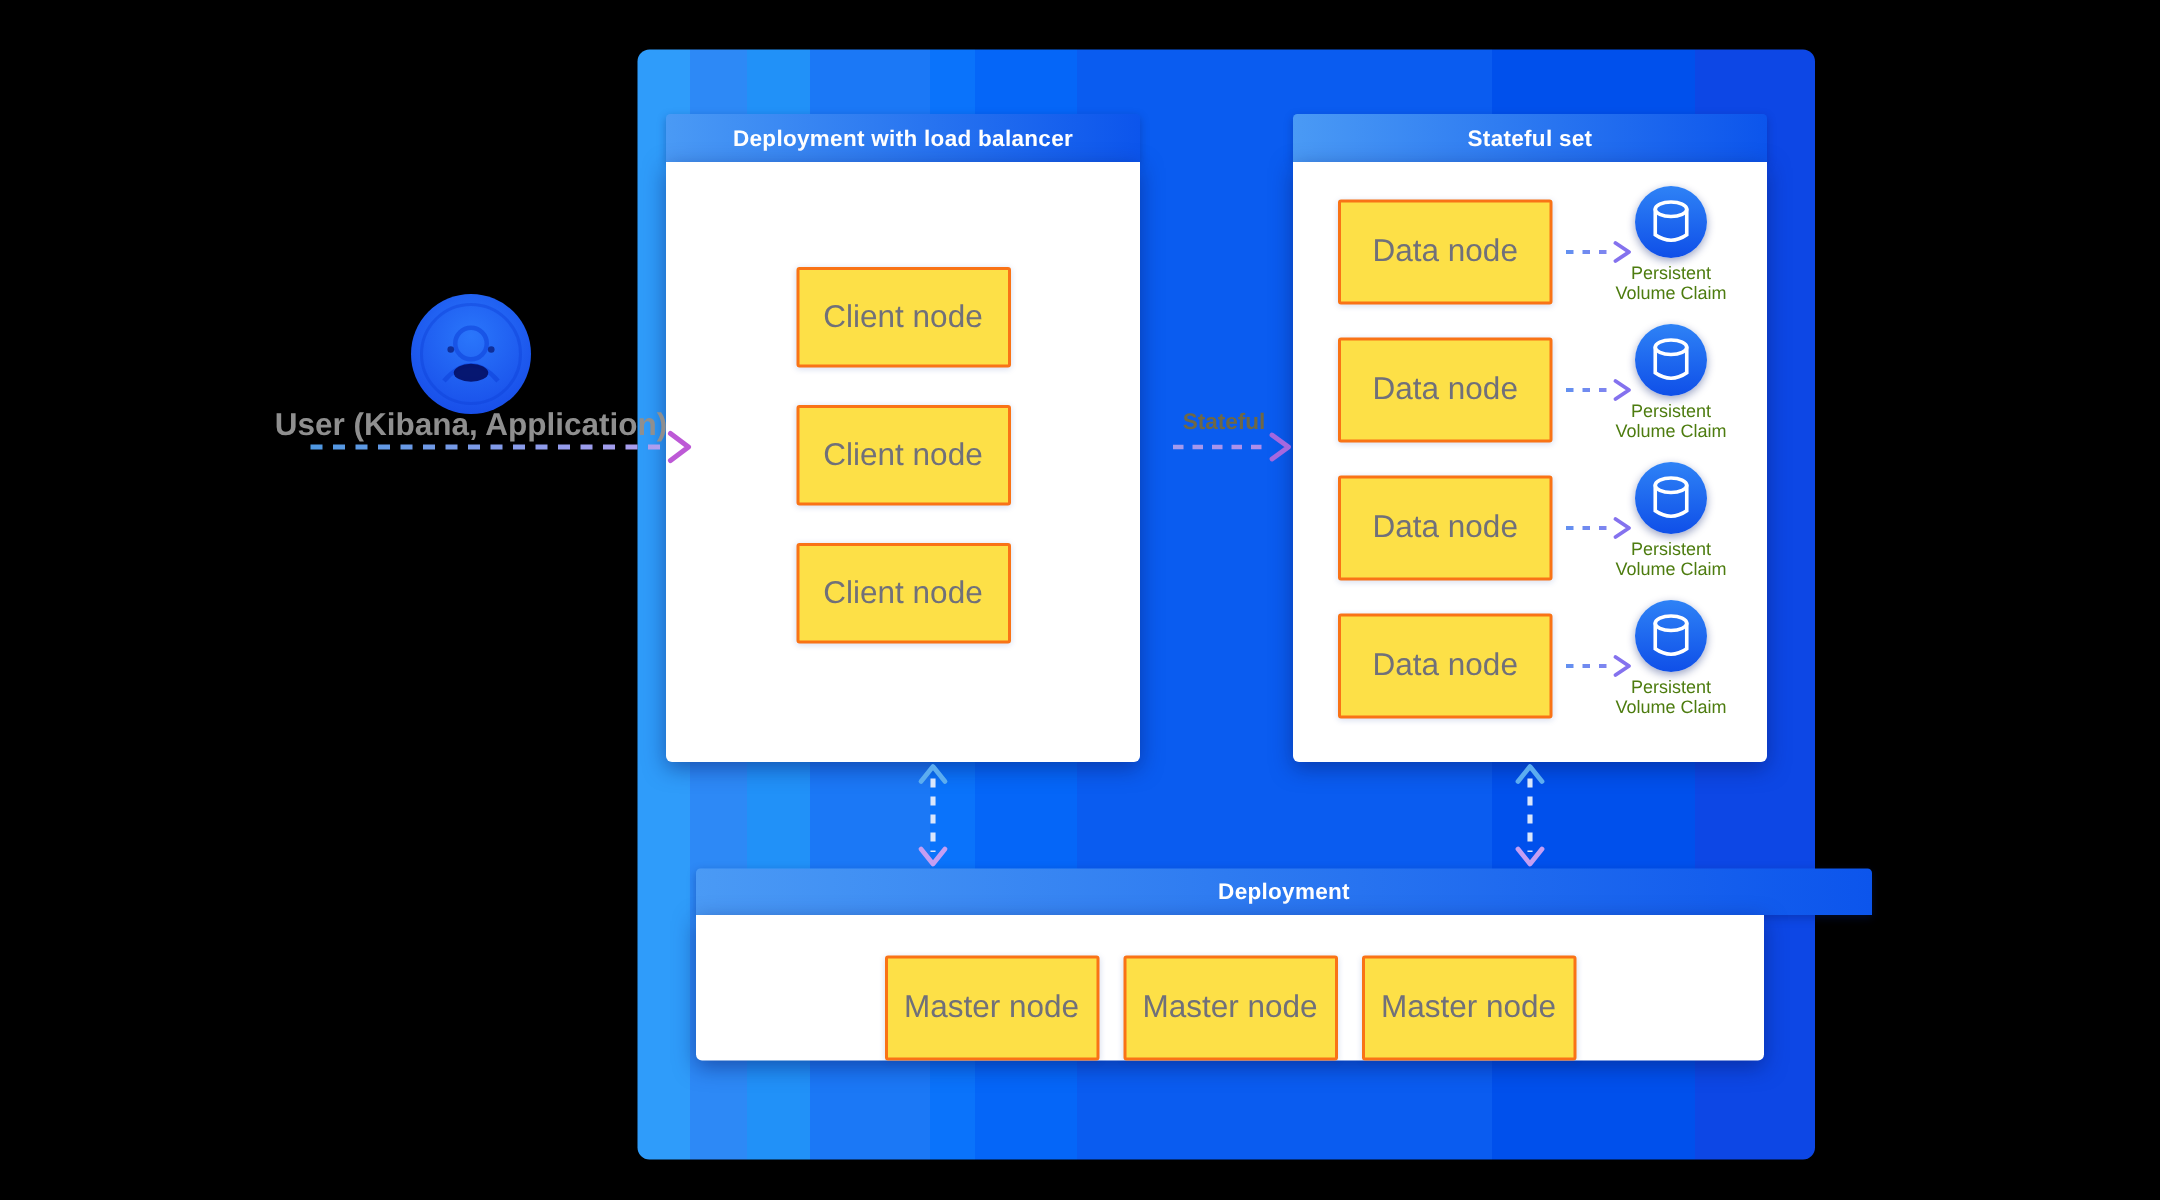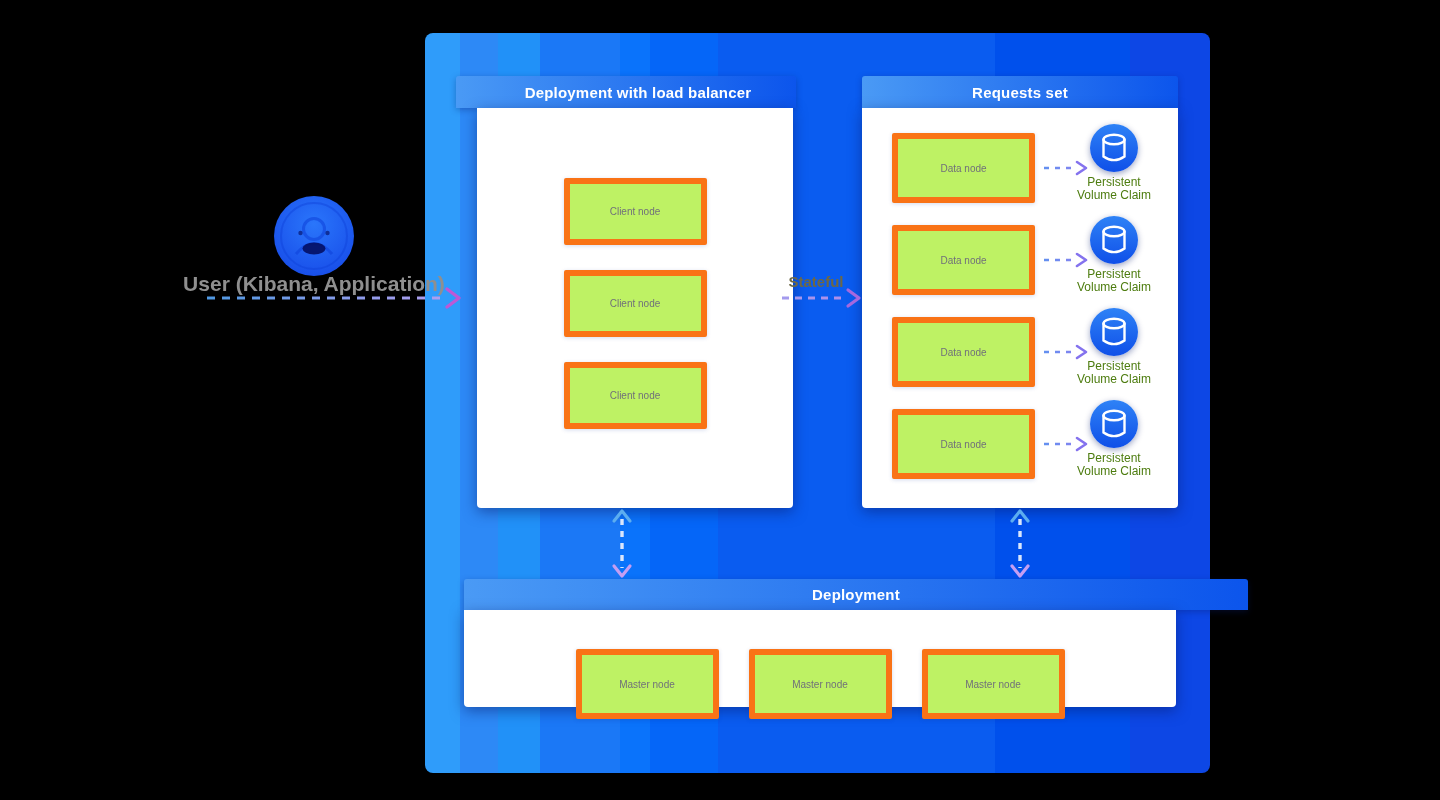--- a/index.html
+++ b/index.html
@@ -21,36 +21,36 @@
   }
 
   
   .panel-header{position:absolute;display:flex;align-items:center;justify-content:center;
     color:#fff;font-weight:bold;font-size:15px;letter-spacing:.2px;
     background:linear-gradient(90deg,#4a9af5,#0c55ec);
     border-radius:3px 3px 0 0;box-shadow:0 2px 6px rgba(8,28,110,.35);z-index:2;}
   .panel-body{position:absolute;background:#fff;border-radius:0 0 4px 4px;
     box-shadow:0 4px 14px rgba(7,25,105,.5);z-index:2;box-sizing:border-box;}
 
-  .lb-header{left:456px;top:76px;width:316px;height:32px;padding-left:24px;}
-  .lb-body{left:477px;top:108px;width:316px;height:400px;
+  .lb-header{left:444px;top:76px;width:316px;height:32px;}
+  .lb-body{left:444px;top:108px;width:316px;height:400px;
     display:flex;flex-direction:column;align-items:center;padding-top:70px;gap:25px;}
 
   .ss-header{left:862px;top:76px;width:316px;height:32px;}
   .ss-body{left:862px;top:108px;width:316px;height:400px;padding-top:25px;
     display:flex;flex-direction:column;gap:22px;}
 
   .dep-header{left:464px;top:579px;width:784px;height:31px;}
   .dep-body{left:464px;top:610px;width:712px;height:97px;
-    display:flex;justify-content:center;gap:30px;padding-top:39px;}
-
-  
-  .node-box{background:#bef264;border:6px solid #f97316;border-radius:2px;box-sizing:border-box;
+    display:flex;justify-content:center;gap:16px;padding-top:27px;}
+
+  
+  .node-box{background:#fde047;border:2px solid #f97316;border-radius:2px;box-sizing:border-box;
     display:flex;align-items:center;justify-content:center;
-    color:#70707a;font-size:10px;box-shadow:0 1px 4px rgba(20,60,160,.18);}
+    color:#70707a;font-size:21px;box-shadow:0 1px 4px rgba(20,60,160,.18);}
   .client-box{width:143px;height:67px;}
   .master-box{width:143px;height:70px;}
 
   
   .ss-row{position:relative;height:70px;width:100%;}
   .ss-row .node-box{position:absolute;left:30px;top:0;width:143px;height:70px;}
   .pvc-circle{position:absolute;left:228px;top:-9px;width:48px;height:48px;border-radius:50%;
     background:linear-gradient(180deg,#2e82f6,#0f4fe8);
     display:flex;align-items:center;justify-content:center;
     box-shadow:0 2px 6px rgba(8,28,110,.4);}
@@ -74,21 +74,21 @@
 
 <div class="cluster"></div>
 
 <div class="panel-header lb-header">Deployment with load balancer</div>
 <div class="panel-body lb-body">
   <div class="node-box client-box">Client node</div>
   <div class="node-box client-box">Client node</div>
   <div class="node-box client-box">Client node</div>
 </div>
 
-<div class="panel-header ss-header">Requests set</div>
+<div class="panel-header ss-header">Stateful set</div>
 <div class="panel-body ss-body">
 
   <div class="ss-row">
     <div class="node-box">Data node</div>
     <div class="pvc-circle">
       <svg width="48" height="48" viewBox="0 0 48 48">
         <ellipse cx="24" cy="15.5" rx="10.5" ry="4.8" fill="none" stroke="#fff" stroke-width="2.4"></ellipse>
         <path d="M13.5 15.5 L13.5 32.5 Q24 39.8 34.5 32.5 L34.5 15.5" fill="none" stroke="#fff" stroke-width="2.4" stroke-linecap="round"></path>
       </svg>
     </div>

